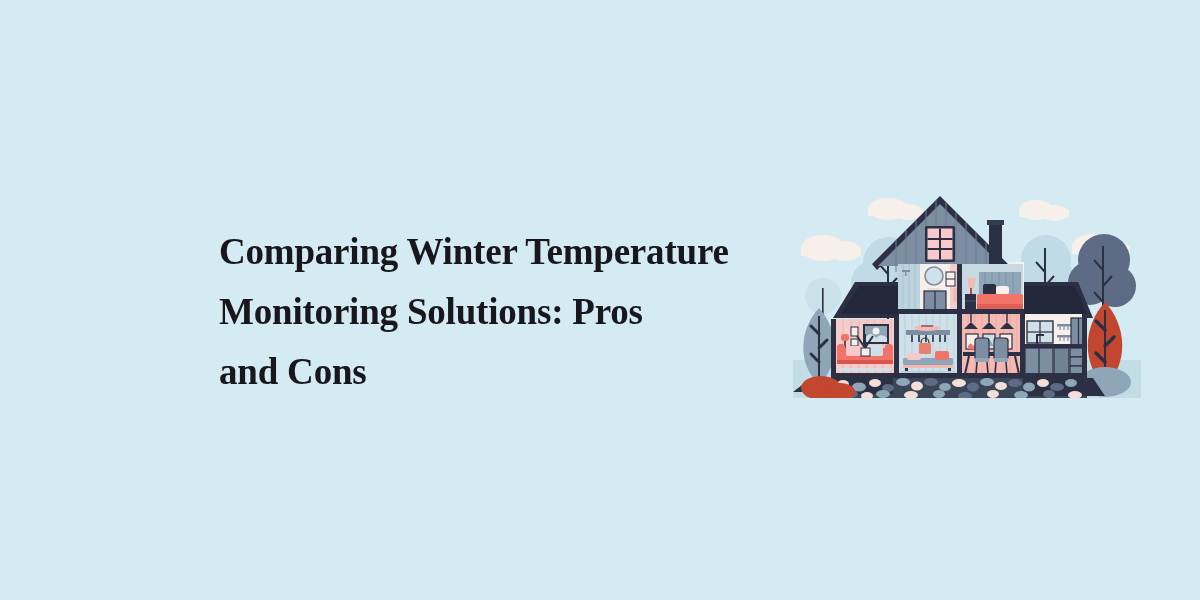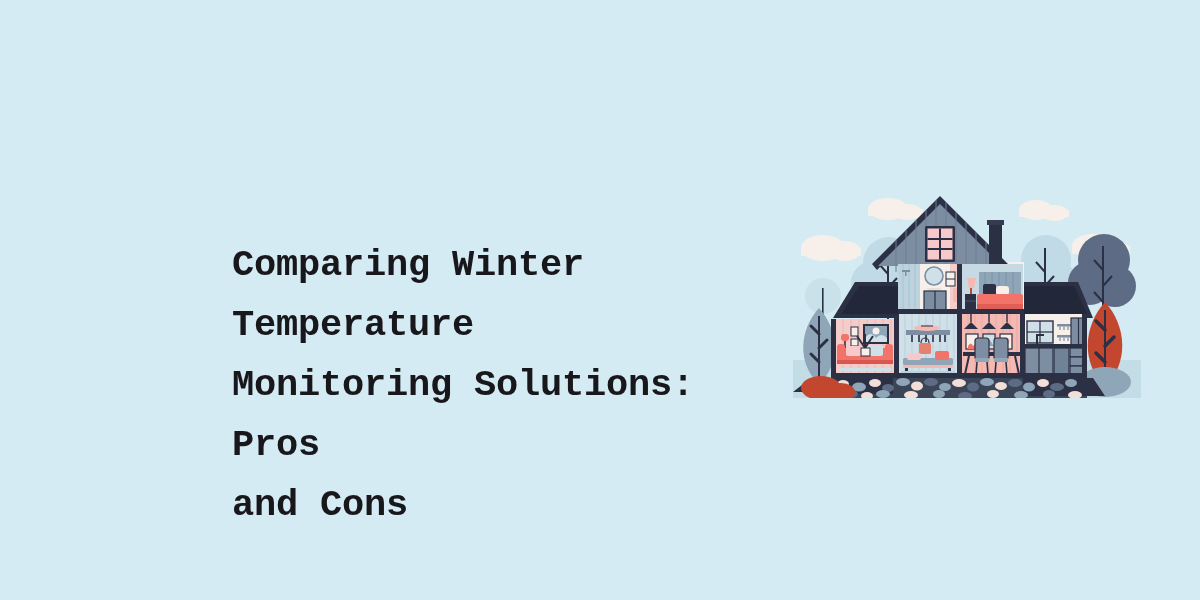--- a/index.html
+++ b/index.html
@@ -24,22 +24,22 @@
   }
 
   
   #title-block {
     position: absolute;
     left: 219px;
     top: 222px;
     width: 560px;
   }
   #page-title {
-    margin: 13px;
-    font-family: Liberation Mono, monospace;
+    margin: 0;
+    font-family: Liberation Serif, serif;
     font-size: 37px;
     line-height: 60px;
     font-weight: 700;
     letter-spacing: -0.2px;
     color: #18171c;
     white-space: pre-line;
   }
 
   
   #illustration {

